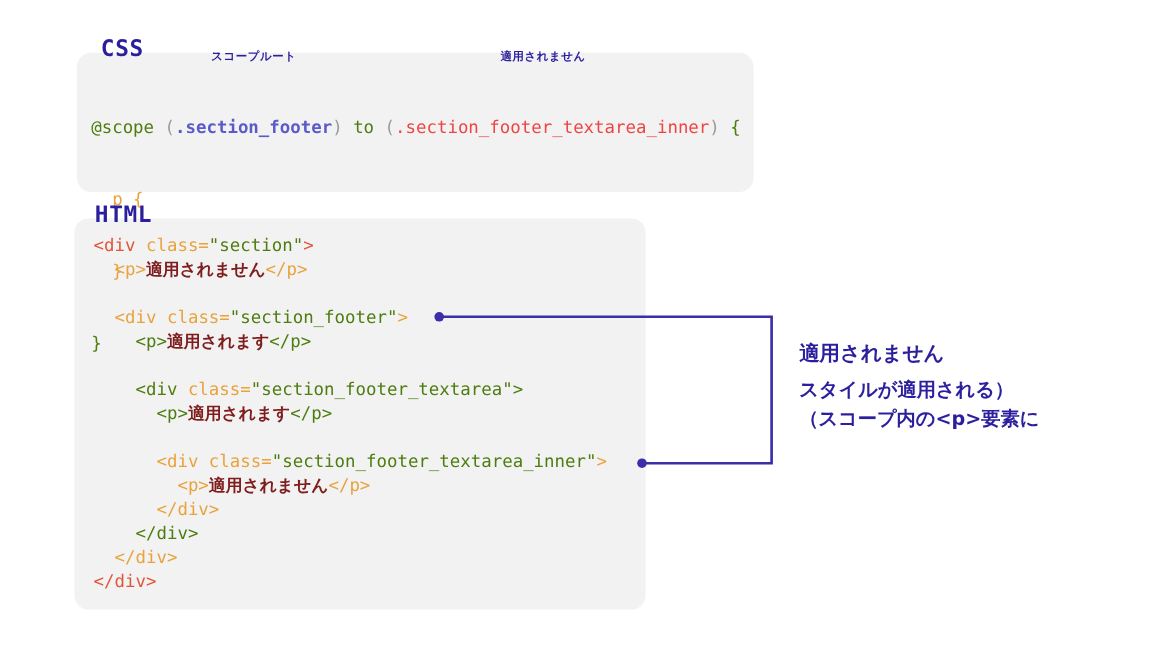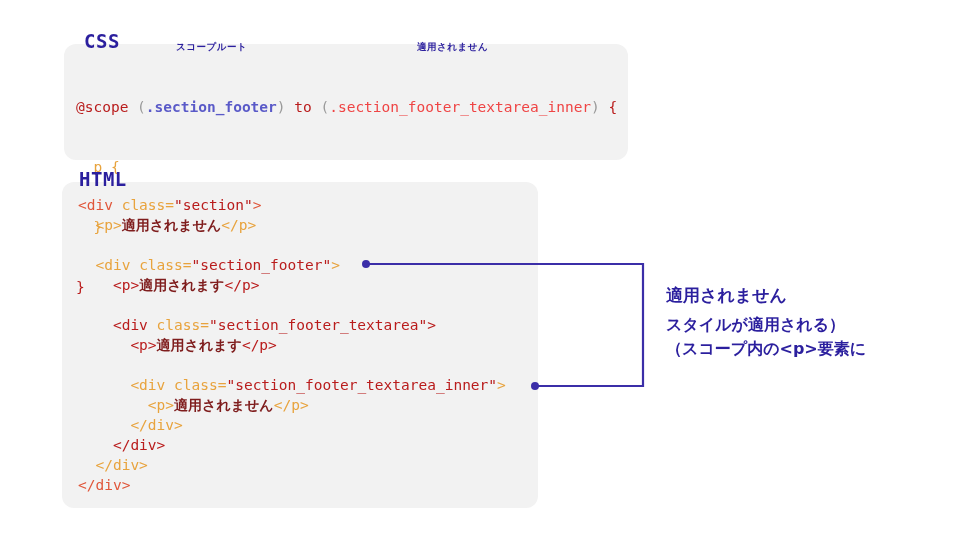--- a/index.html
+++ b/index.html
@@ -61,21 +61,21 @@
     white-space: pre;
     z-index: 4;
   }
   #css-code { left: 76px; top: 57px; }
   #html-code { left: 78px; top: 195px; letter-spacing: 0px; }
 
   .code .ln { display: block; height: 20px; }
   .code .ln.blank { height: 20px; }
 
   
-  .t-green    { color: #b91c1c; }
+  .t-green    { color: #4d7c0f; }
   .t-orange   { color: #e8a33d; }
   .t-red      { color: #e0563a; }
   .t-indigo-b { color: #5a5ac8; font-weight: bold; }
   .t-indigo   { color: #ef4444; }
   .t-gray     { color: #9a9a9a; }
   .t-text     { color: #7f1d1d; font-family: "DejaVu Sans", sans-serif; font-weight: bold; font-size: 14px; }
 
   
   .sel-note {
     position: absolute;

